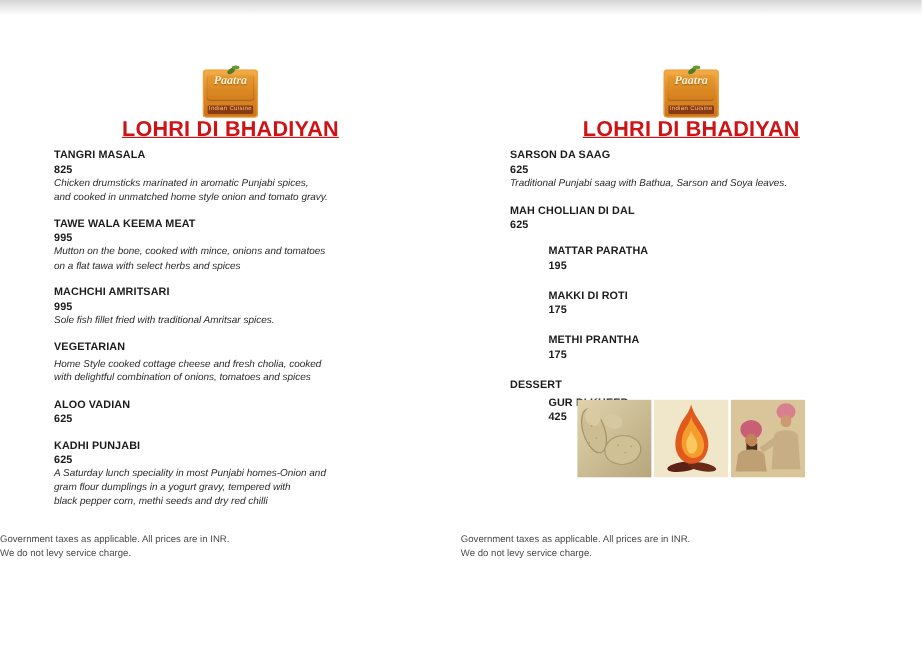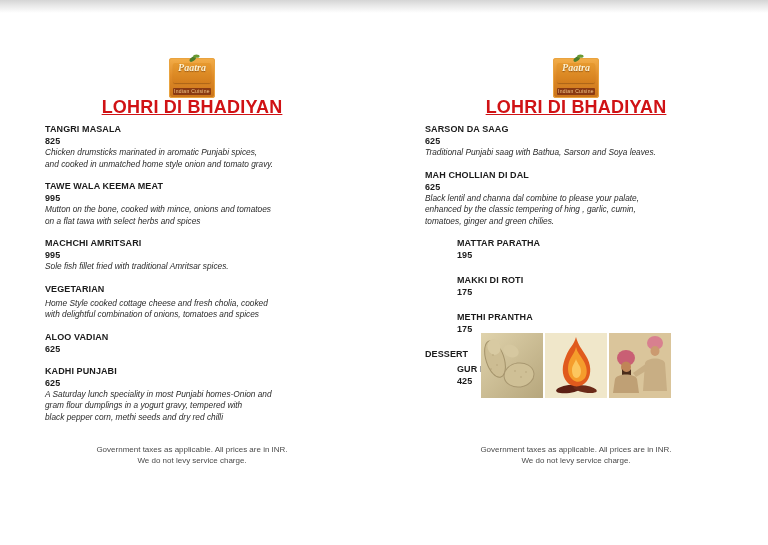--- a/index.html
+++ b/index.html
@@ -131,21 +131,21 @@
     transform: translateX(-50%);
     display: flex;
     gap: 2px;
   }
   .strip svg { display: block; }
   
   .footer {
     position: absolute;
     top: 444px;
     left: 0; right: 0;
-    text-align: center;
+    text-align: left;
     font-size: 8px;
     line-height: 11px;
     color: #4b4b4b;
     white-space: pre-line;
   }
 </style>
 </head>
 <body>
 
 <div class="topbar"></div>
@@ -239,23 +239,20 @@
       <span class="entry-price">625</span>
     </div>
     <div class="entry-desc">Traditional Punjabi saag with Bathua, Sarson and Soya leaves.</div>
   </div>
 
   <div class="entry">
     <div class="row">
       <span class="entry-name">MAH CHOLLIAN DI DAL</span>
       <span class="entry-price">625</span>
     </div>
-    <div class="entry-desc">Black lentil and channa dal combine to please your palate,
-enhanced by the classic tempering of hing , garlic, cumin,
-tomatoes, ginger and green chilies.</div>
   </div>
 
   <div class="entry name-only">
     <div class="row">
       <span class="entry-name">MATTAR PARATHA</span>
       <span class="entry-price">195</span>
     </div>
 
   </div>
 

